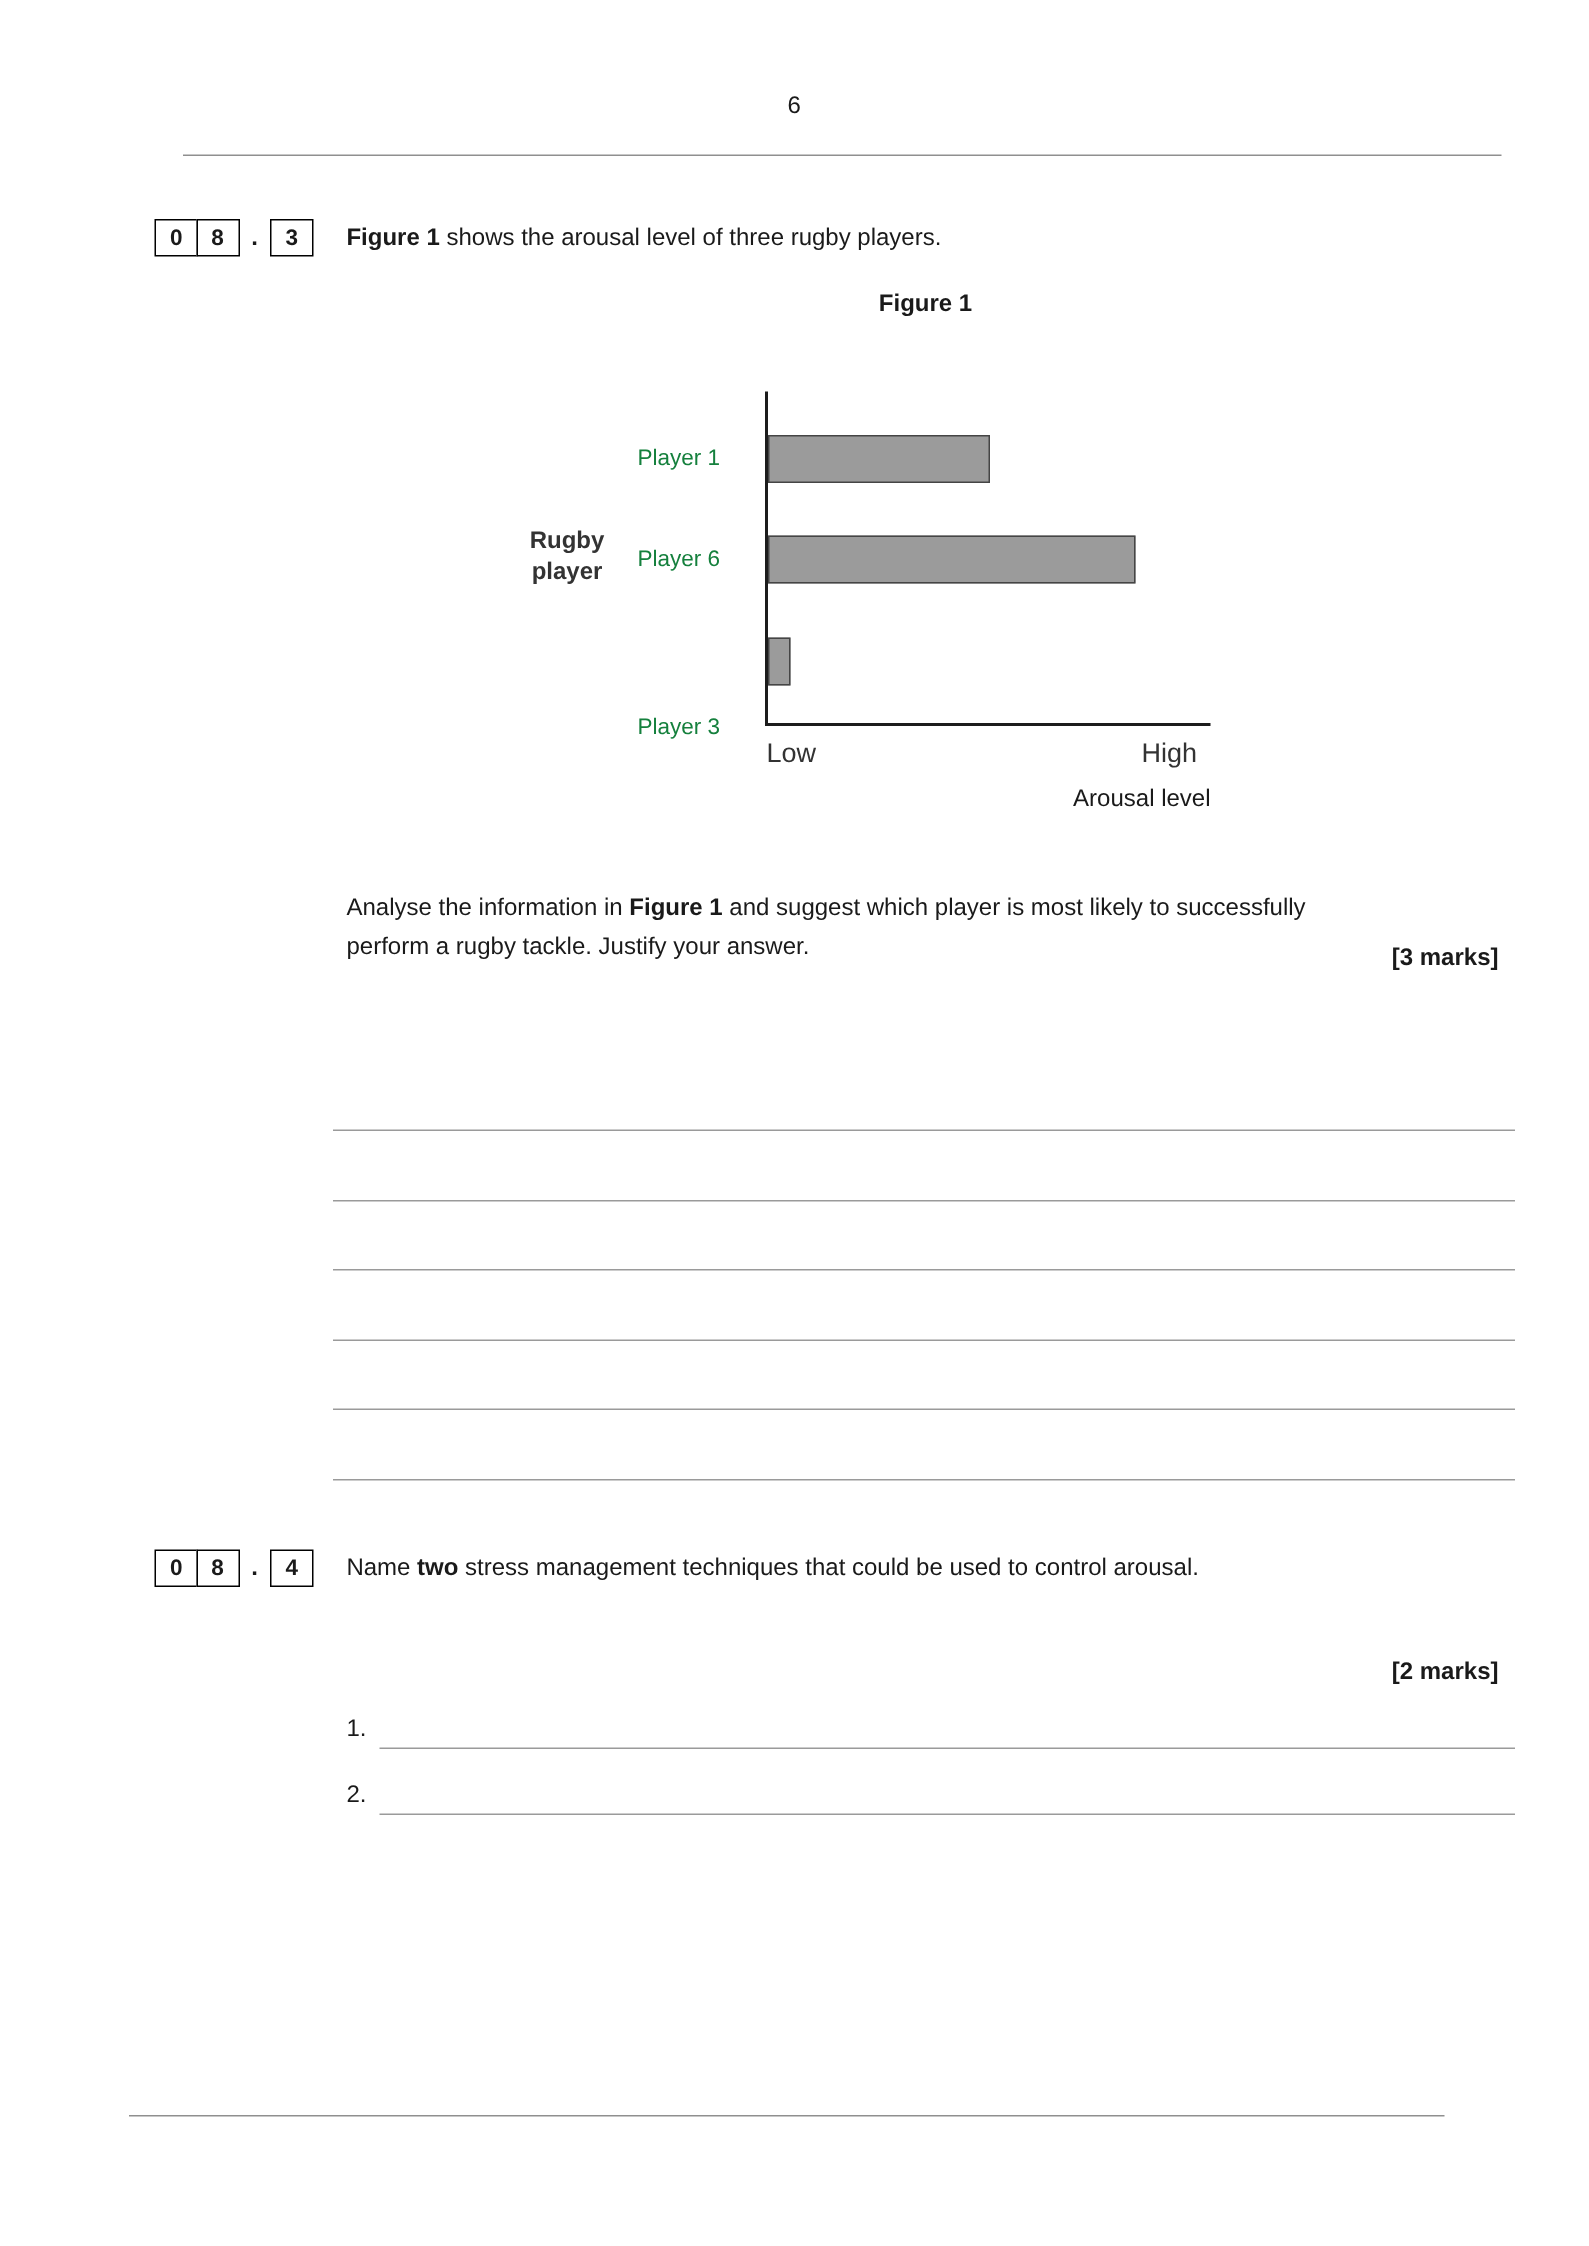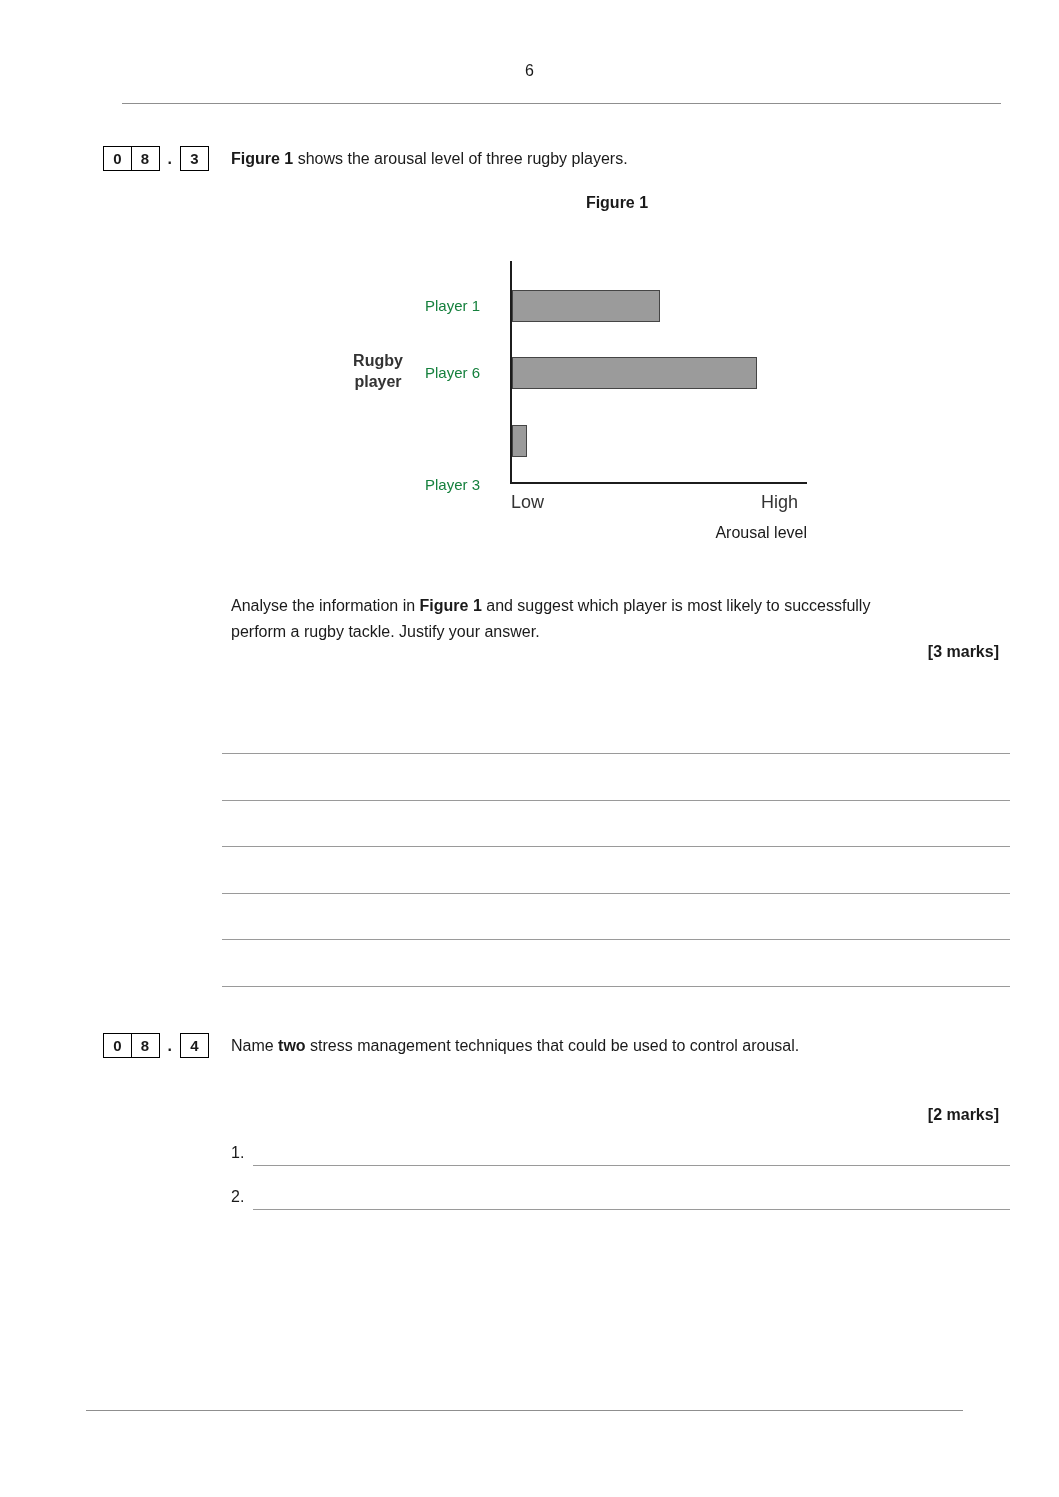--- a/index.html
+++ b/index.html
@@ -119,21 +119,21 @@
     position: absolute;
     left: 231px; top: 593px; width: 695px;
     line-height: 26px;
   }
   .marks {
     position: absolute;
     right: 60px;
     font-weight: bold;
     text-align: right;
   }
-  .marks-083 { top: 643px; }
+  .marks-083 { top: 630px; }
   .marks-084 { top: 1106px; }
 
   .answer-line {
     position: absolute;
     left: 222px; width: 788px;
     border-top: 1px solid #9a9a9a;
     height: 0;
   }
   .al-1 { top: 753px; }
   .al-2 { top: 800px; }

